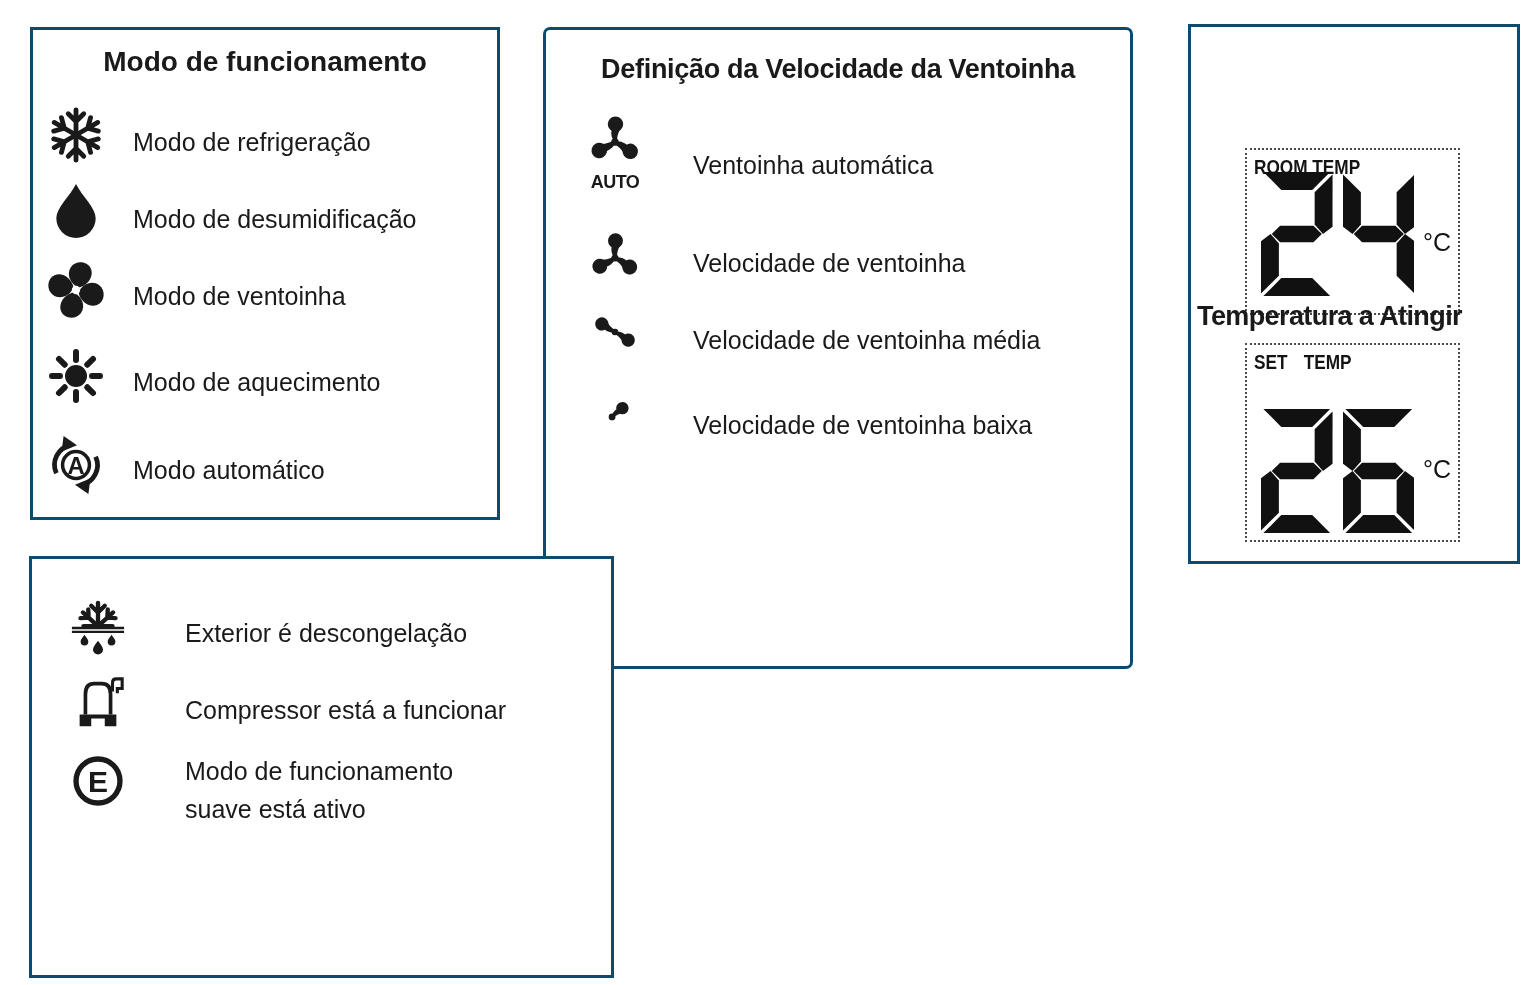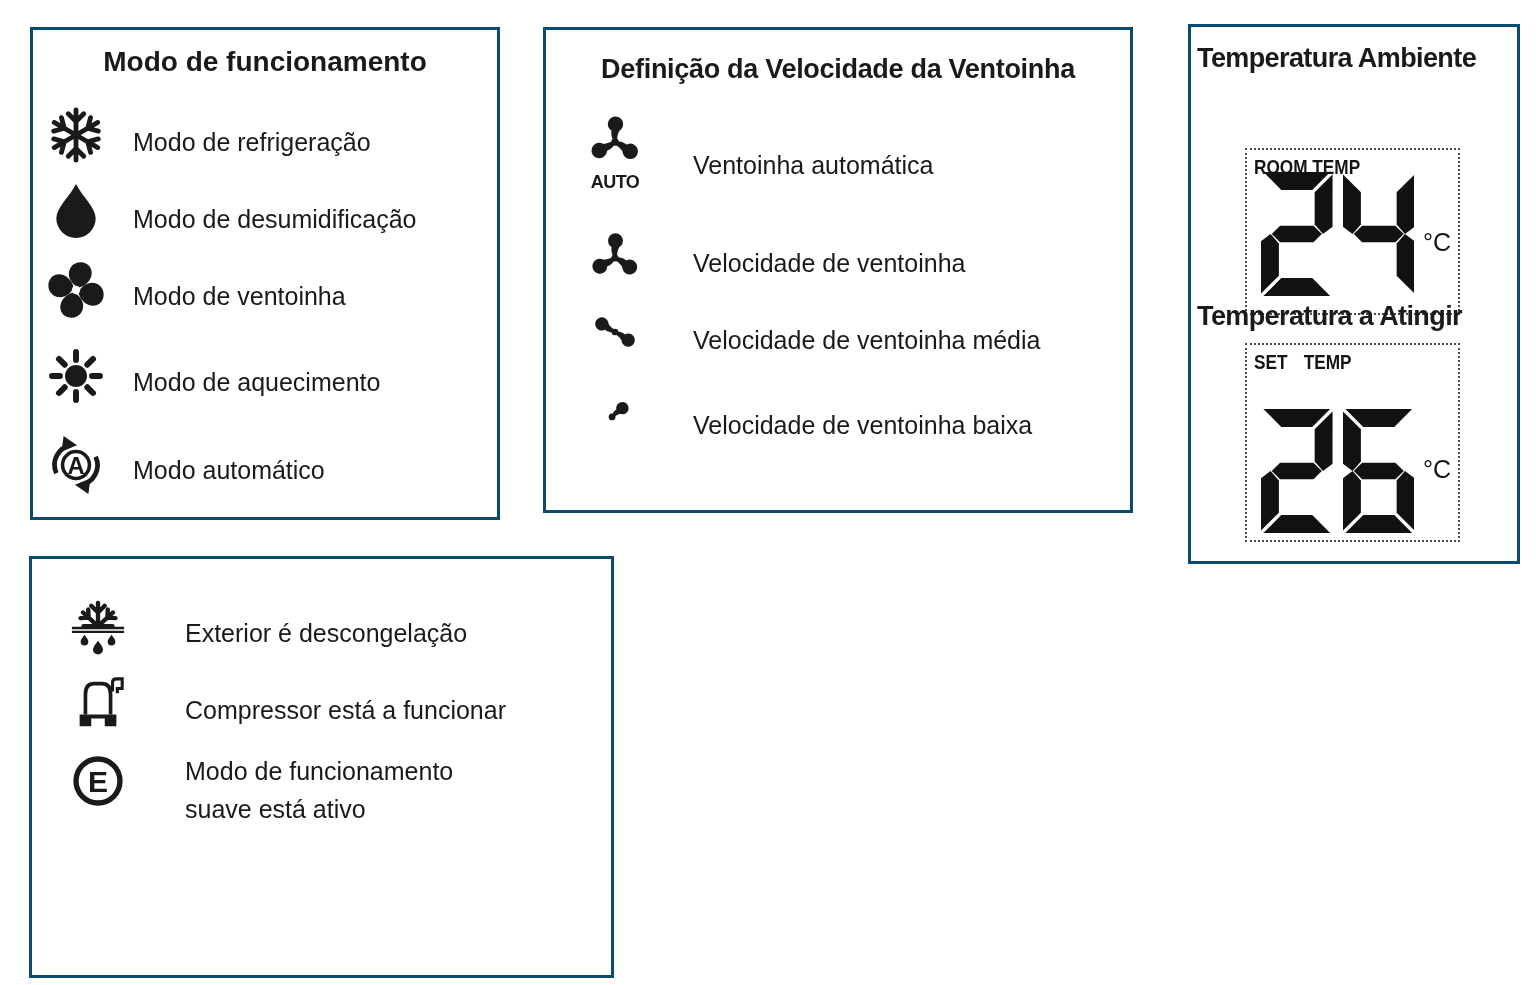--- a/index.html
+++ b/index.html
@@ -2,21 +2,21 @@
 <html><head>
 <meta charset="utf-8">
 <style>
   html,body{margin:0;padding:0;}
   body{
     width:1536px;height:985px;position:relative;background:#ffffff;
     font-family:"Liberation Sans", sans-serif;color:#1a1a1a;overflow:hidden;
   }
   .panel{position:absolute;background:#fff;border:3px solid #0c4a6e;box-sizing:border-box;}
   #panel-modes{left:30px;top:27px;width:470px;height:493px;}
-  #panel-fan{left:543px;top:27px;width:590px;height:486px;}
+  #panel-fan{left:543px;top:27px;width:590px;height:642px;border-radius:7px;}
   #panel-temp{left:1188px;top:24px;width:332px;height:540px;}
   #panel-status{left:29px;top:556px;width:585px;height:422px;}
 
   .panel-title{font-weight:bold;font-size:28px;white-space:nowrap;}
   #panel-modes .panel-title{position:absolute;top:16px;left:0;right:0;text-align:center;}
   #panel-fan .panel-title{position:absolute;top:24px;left:0;right:0;text-align:center;font-size:27px;letter-spacing:-0.3px;}
 
   .legend-row{position:absolute;left:0;right:0;}
   .icon-box{position:absolute;top:0;bottom:0;display:flex;flex-direction:column;align-items:center;justify-content:flex-start;}
   #panel-modes .icon-box{left:4px;width:78px;}
@@ -216,21 +216,20 @@
             </g>
           <circle r="4.6"></circle>
         </g>
       </svg>
     </span>
     <span class="row-label">Velocidade de ventoinha baixa</span>
   </div>
 </div>
 
 <div class="panel" id="panel-temp">
-  <div class="temp-title" id="temp-title-ambient">Temperatura Ambiente</div>
 
   <div class="lcd-box" id="room-box">
     <span class="lcd-label">ROOM TEMP</span>
     <span class="seg-digits">
         <svg viewBox="0 0 60 104" width="71.53846153846153" height="124">
           <polygon points="2,0 58,0 43,15 17,15" fill="#111111"></polygon>
           <polygon points="60,2 60,46 52,52 45,44 45,17" fill="#111111"></polygon>
           <polygon points="9,52 16,45 44,45 51,52 44,59 16,59" fill="#111111"></polygon>
           <polygon points="8,52 15,60 15,87 0,102 0,58" fill="#111111"></polygon>
           <polygon points="17,89 43,89 58,104 2,104" fill="#111111"></polygon>

